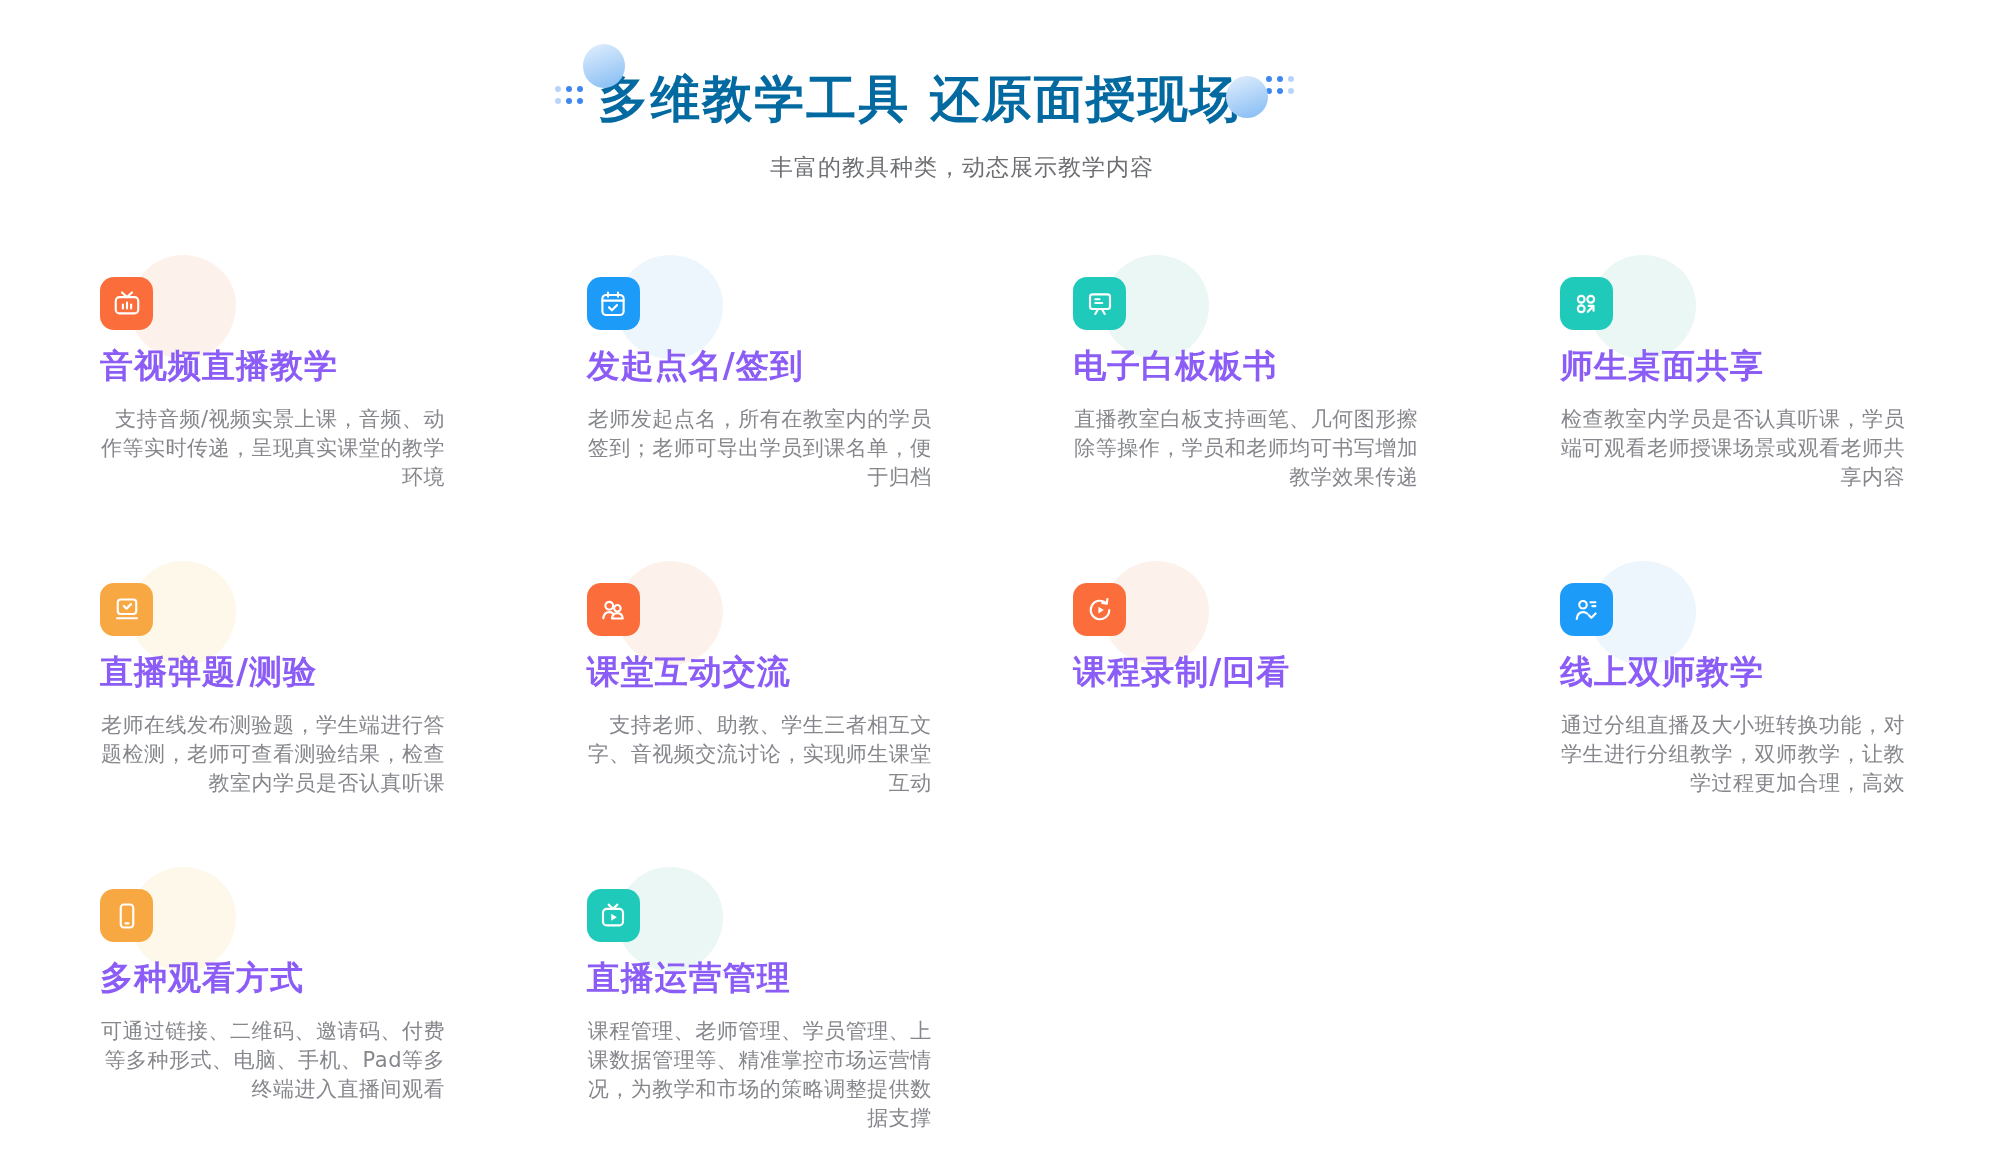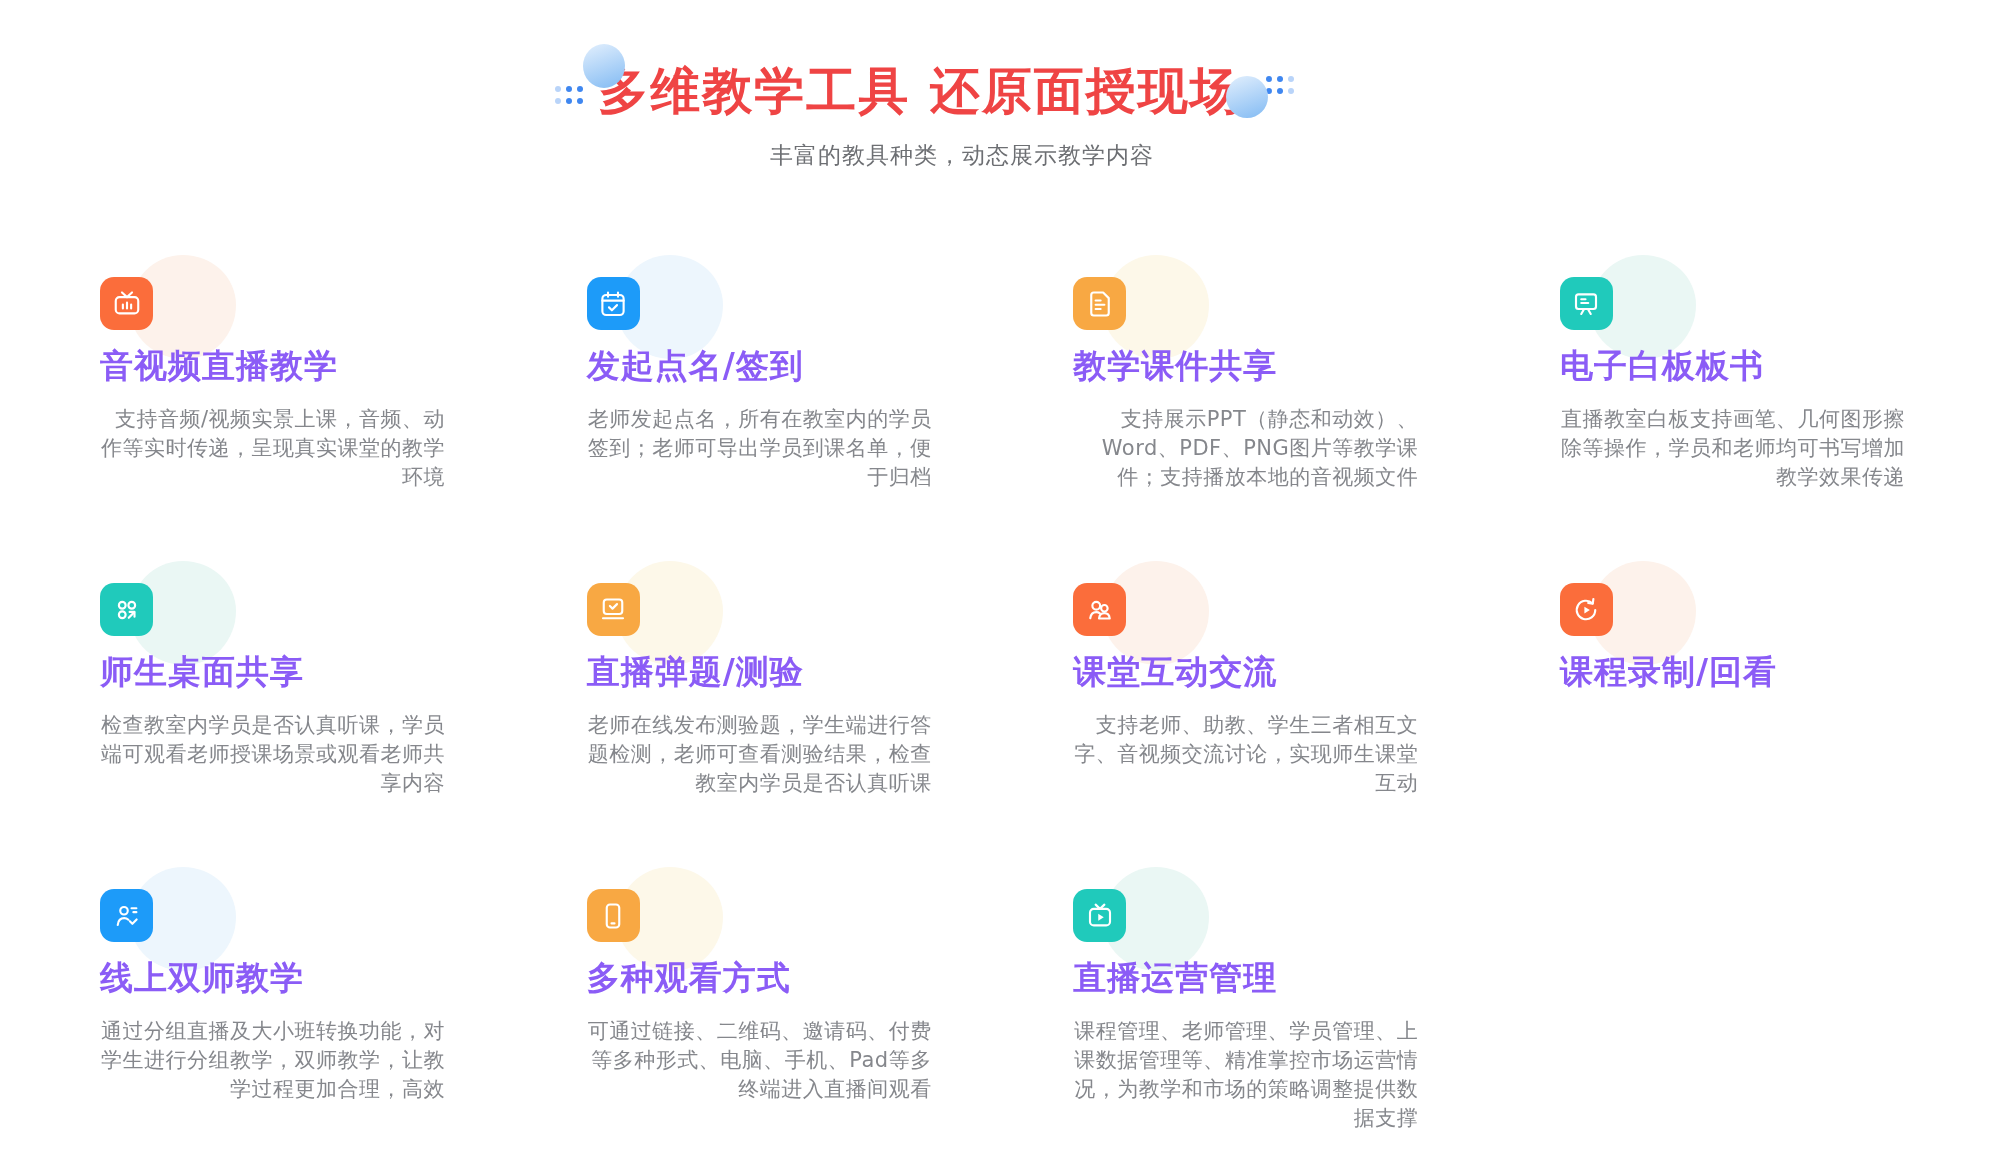--- a/index.html
+++ b/index.html
@@ -14,26 +14,26 @@
 
   
   .hero { position:relative; height:277px; }
   .hero-inner {
     position:absolute; left:920px; top:0;
     transform:translateX(-50%);
     text-align:center; white-space:nowrap;
   }
   .hero-title {
     position:relative; z-index:2;
-    margin:0; padding-top:58px;
+    margin:8px; padding-top:58px;
     font-size:50px; font-weight:700; letter-spacing:2px;
-    color:#ef4444;
+    color:#0369a1;
   }
   .hero-subtitle {
-    position:absolute; left:962px; top:140px;
+    position:absolute; left:962px; top:152px;
     transform:translateX(-50%);
     font-size:23px; color:#6d6f73; letter-spacing:1px;
     white-space:nowrap; z-index:2;
   }
   .deco-circle {
     position:absolute; border-radius:50%; z-index:1;
     background:linear-gradient(160deg,#d9eafc 10%,#8cc0f4 90%);
   }
   .deco-circle.left  { left:583px; top:44px;  width:42px; height:44px; }
   .deco-circle.right { left:1226px; top:76px; width:42px; height:42px; }
@@ -139,31 +139,20 @@
         <path d="M8 2.8v3.4M16 2.8v3.4"></path>
           <rect x="3.5" y="4.8" width="17" height="16" rx="3"></rect>
         <path d="M3.5 9.3h17"></path>
           <path d="M8.8 14.7l2.3 2.3 4.1-4.1"></path>
       </svg>
     </div>
     <h3>发起点名/签到</h3>
     <p>老师发起点名，所有在教室内的学员签到；老师可导出学员到课名单，便于归档</p>
   </section>
 
-  <section class="card t-amber">
-    <div class="blob"></div>
-    <div class="icon-box">
-      <svg width="30" height="30" viewBox="0 0 24 24" fill="none" stroke="#fff" stroke-width="1.7" stroke-linecap="round" stroke-linejoin="round">
-        <path d="M14.5 2.8H7a2 2 0 0 0-2 2v14.4a2 2 0 0 0 2 2h10a2 2 0 0 0 2-2V7.3z"></path>
-        <path d="M8.5 9.2h4M8.5 12.6h7M8.5 16h4"></path>
-      </svg>
-    </div>
-    <h3>教学课件共享</h3>
-    <p>支持展示PPT（静态和动效）、Word、PDF、PNG图片等教学课件；支持播放本地的音视频文件</p>
-  </section>
 
   <section class="card t-teal">
     <div class="blob"></div>
     <div class="icon-box">
       <svg width="30" height="30" viewBox="0 0 24 24" fill="none" stroke="#fff" stroke-width="1.7" stroke-linecap="round" stroke-linejoin="round">
         <rect x="4" y="4.3" width="16" height="11.7" rx="2"></rect>
         <path d="M8.2 20l2.3-4M15.8 20l-2.3-4"></path>
         <path d="M8.2 8.2h3.4M8.2 11.2h5.6"></path>
       </svg>
     </div>

